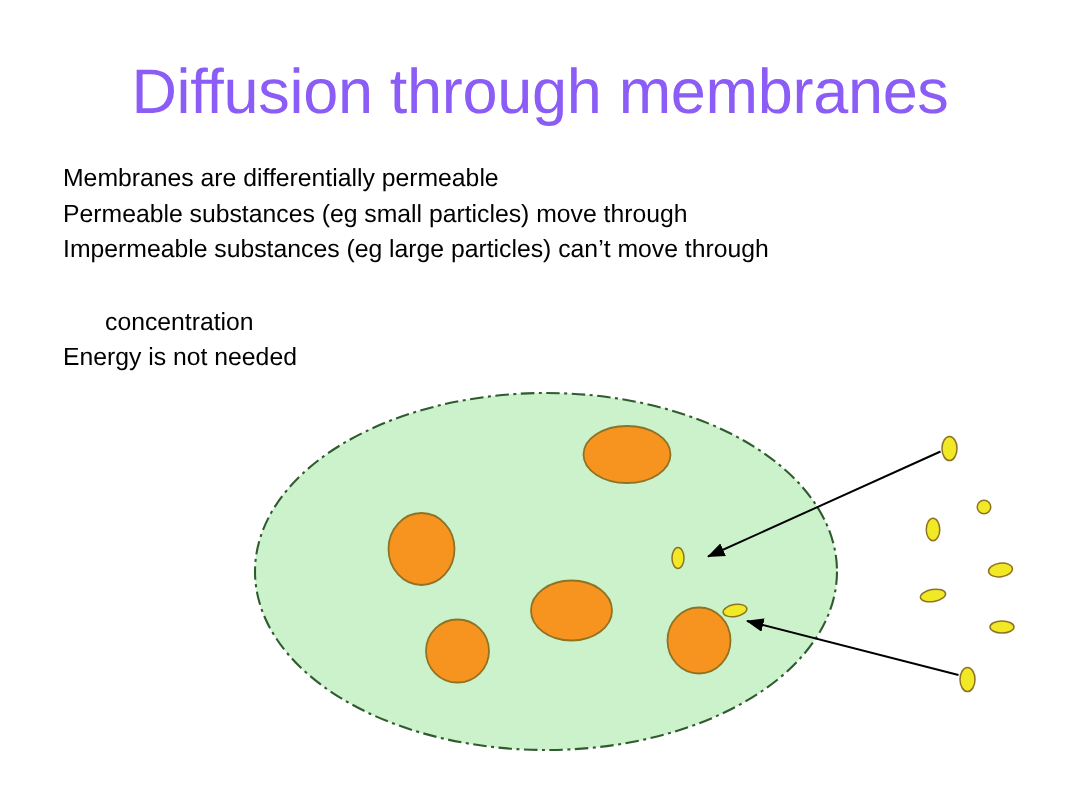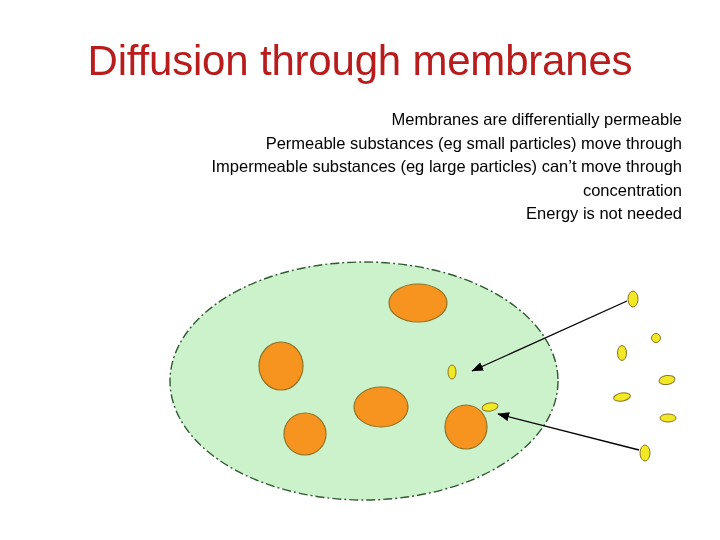--- a/index.html
+++ b/index.html
@@ -17,43 +17,43 @@
     height: 540px;
     background: #ffffff;
     overflow: hidden;
   }
   #title {
     position: absolute;
     left: 0;
     top: 36px;
     width: 720px;
     text-align: center;
-    color: #b91c1c;
+    color: #8b5cf6;
     font-size: 42px;
     font-weight: 400;
     letter-spacing: -0.2px;
     line-height: 50px;
     white-space: nowrap;
   }
   #bullets {
     position: absolute;
     left: 42px;
     top: 108px;
     width: 640px;
     color: #000000;
     font-size: 16.5px;
     line-height: 23.5px;
   }
   .bullet-line {
     display: block;
     white-space: nowrap;
-    text-align: right;
   }
   .bullet-line.wrapped {
     padding-left: 28px;
+    margin-top: 25px;
   }
   .bullet-line.bold {
     font-weight: normal;
   }
   #diagram {
     position: absolute;
     left: 0;
     top: 0;
     width: 720px;
     height: 540px;

